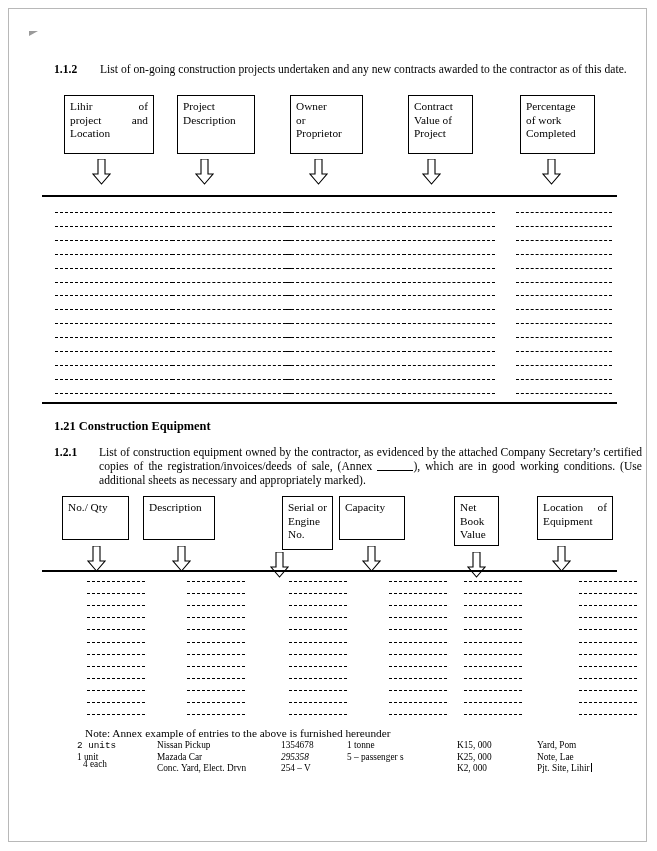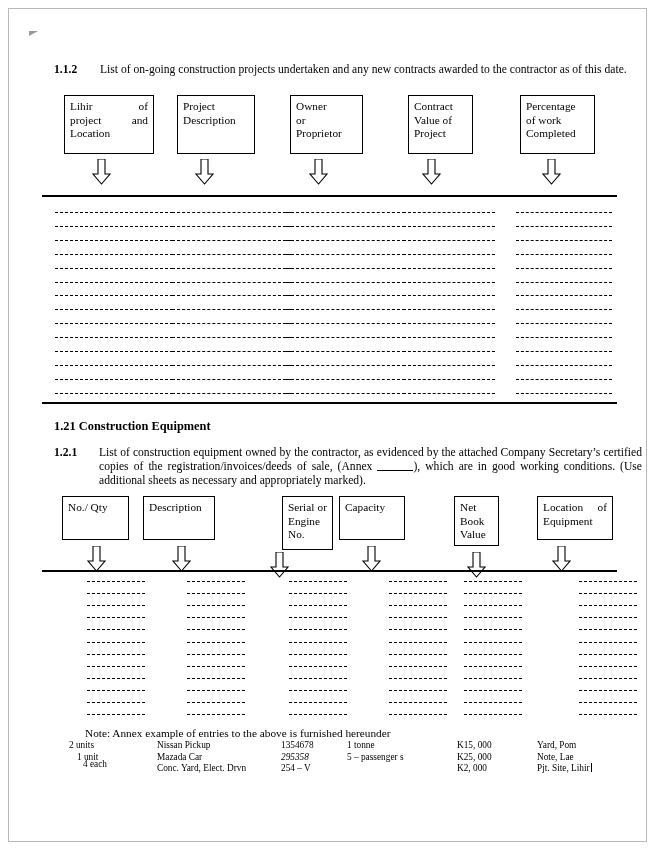--- a/index.html
+++ b/index.html
@@ -445,21 +445,21 @@
         <div class="dashrow" style="left: 78px; width: 58px; top: 705px;"></div>
         <div class="dashrow" style="left: 178px; width: 58px; top: 705px;"></div>
         <div class="dashrow" style="left: 280px; width: 58px; top: 705px;"></div>
         <div class="dashrow" style="left: 380px; width: 58px; top: 705px;"></div>
         <div class="dashrow" style="left: 455px; width: 58px; top: 705px;"></div>
         <div class="dashrow" style="left: 570px; width: 58px; top: 705px;"></div>
       </div>
 
     <div class="note" style="left:76px; top:718px;">Note: Annex example of entries to the above is furnished hereunder</div>
     <div id="exrows">
-        <div class="ex" style="left: 60px; top: 731px;">2 units</div>
+        <div class="ex" style="left: 68px; top: 731px; font-family: Liberation Mono, monospace;">2 units</div>
         <div class="ex" style="left: 148px; top: 731px;">Nissan Pickup</div>
         <div class="ex" style="left: 272px; top: 731px;">1354678</div>
         <div class="ex" style="left: 338px; top: 731px;">1 tonne</div>
         <div class="ex" style="left: 448px; top: 731px;">K15, 000</div>
         <div class="ex" style="left: 528px; top: 731px;">Yard, Pom</div>
         <div class="ex" style="left: 68px; top: 743px;">1 unit</div>
         <div class="ex" style="left: 148px; top: 743px;">Mazada Car</div>
         <div class="ex" style="left: 272px; top: 743px; font-style: italic;">295358</div>
         <div class="ex" style="left: 338px; top: 743px;">5 – passenger s</div>
         <div class="ex" style="left: 448px; top: 743px; text-align: right;">K25, 000</div>

